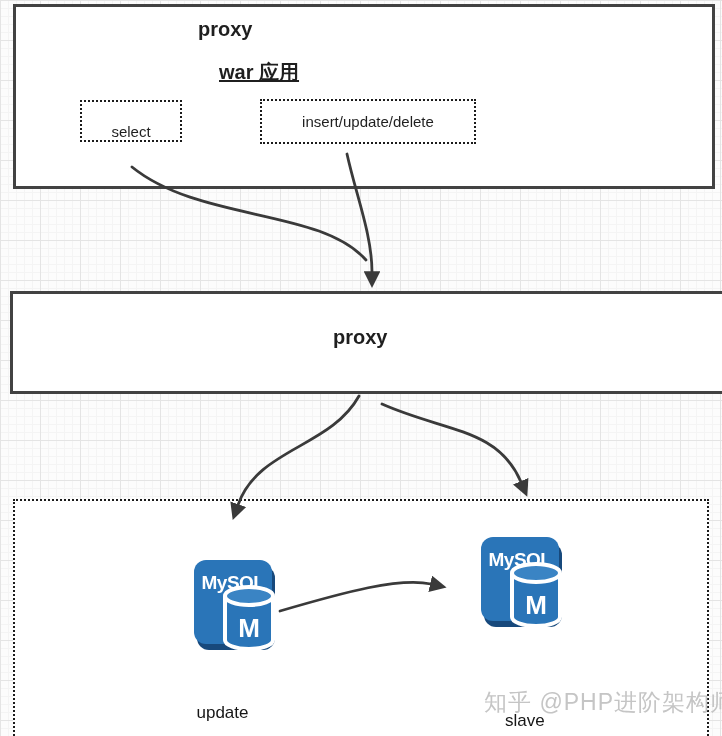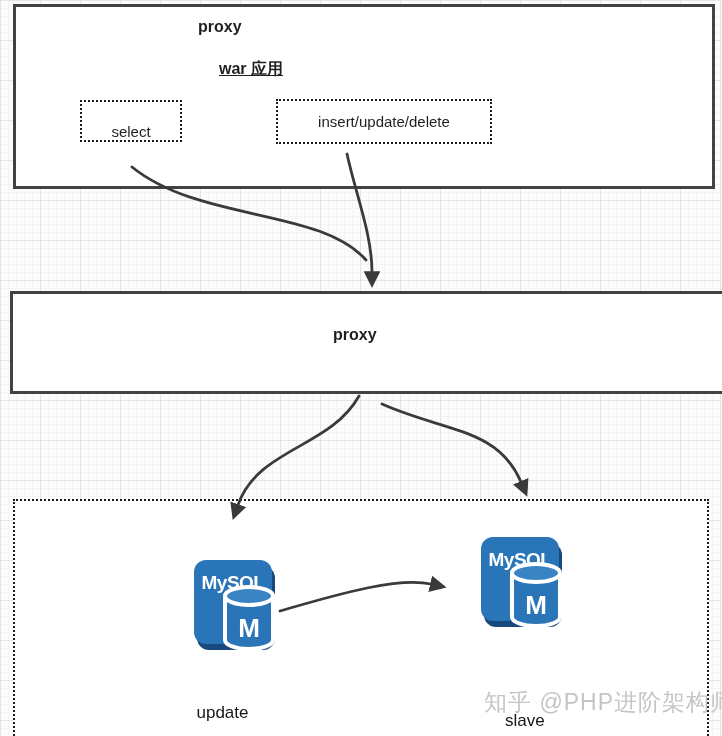--- a/index.html
+++ b/index.html
@@ -14,38 +14,38 @@
       linear-gradient(to bottom, #f4f4f4 1px, transparent 1px);
     background-size:40px 40px,40px 40px,8px 8px,8px 8px;
   }
   .abs{position:absolute;}
   
   .app-box{left:13px;top:4px;width:696px;height:179px;background:#ffffff;border:3px solid #424242;}
   .proxy-box{left:10px;top:291px;width:730px;height:97px;background:#ffffff;border:3px solid #424242;}
   .db-box{left:13px;top:499px;width:692px;height:260px;background:#ffffff;border:2.5px dotted #1b1b1b;}
   .dotted-node{border:2.5px dotted #1b1b1b;background:#ffffff;display:flex;align-items:center;justify-content:center;
     font-size:15px;color:#1f1f1f;}
-  .bold-label{font-weight:bold;font-size:16px;color:#1f1f1f;white-space:nowrap;text-align:right;}
+  .bold-label{font-weight:bold;font-size:20px;color:#1f1f1f;white-space:nowrap;text-align:right;}
   .db-label{font-size:17px;color:#161616;white-space:nowrap;}
   .watermark{font-size:23px;color:#c5c5c5;white-space:nowrap;letter-spacing:1px;}
   svg{display:block;}
   .icon-text{font-family:"Liberation Sans","DejaVu Sans",sans-serif;font-weight:bold;fill:#ffffff;}
 </style>
 </head>
 <body>
 
 <div id="canvas">
 
   <div class="abs app-box"></div>
   <div class="abs bold-label" style="left:198px;top:18px;">proxy</div>
   <div class="abs bold-label" style="left:219px;top:59px;text-decoration:underline;">war 应用</div>
   <div class="abs dotted-node" style="left:80px;top:100px;width:98px;height:38px;align-items:flex-end;">
     <span>select</span>
   </div>
-  <div class="abs dotted-node" style="left:276px;top:99px;width:212px;height:41px;">
+  <div class="abs dotted-node" style="left:260px;top:99px;width:212px;height:41px;">
     <span>insert/update/delete</span>
   </div>
 
   <div class="abs proxy-box"></div>
   <div class="abs bold-label" style="left:333px;top:326px;">proxy</div>
 
   <div class="abs db-box"></div>
 
   <div class="abs" style="left:192px;top:558px;">
     <svg width="92" height="100" viewBox="0 0 92 100">

